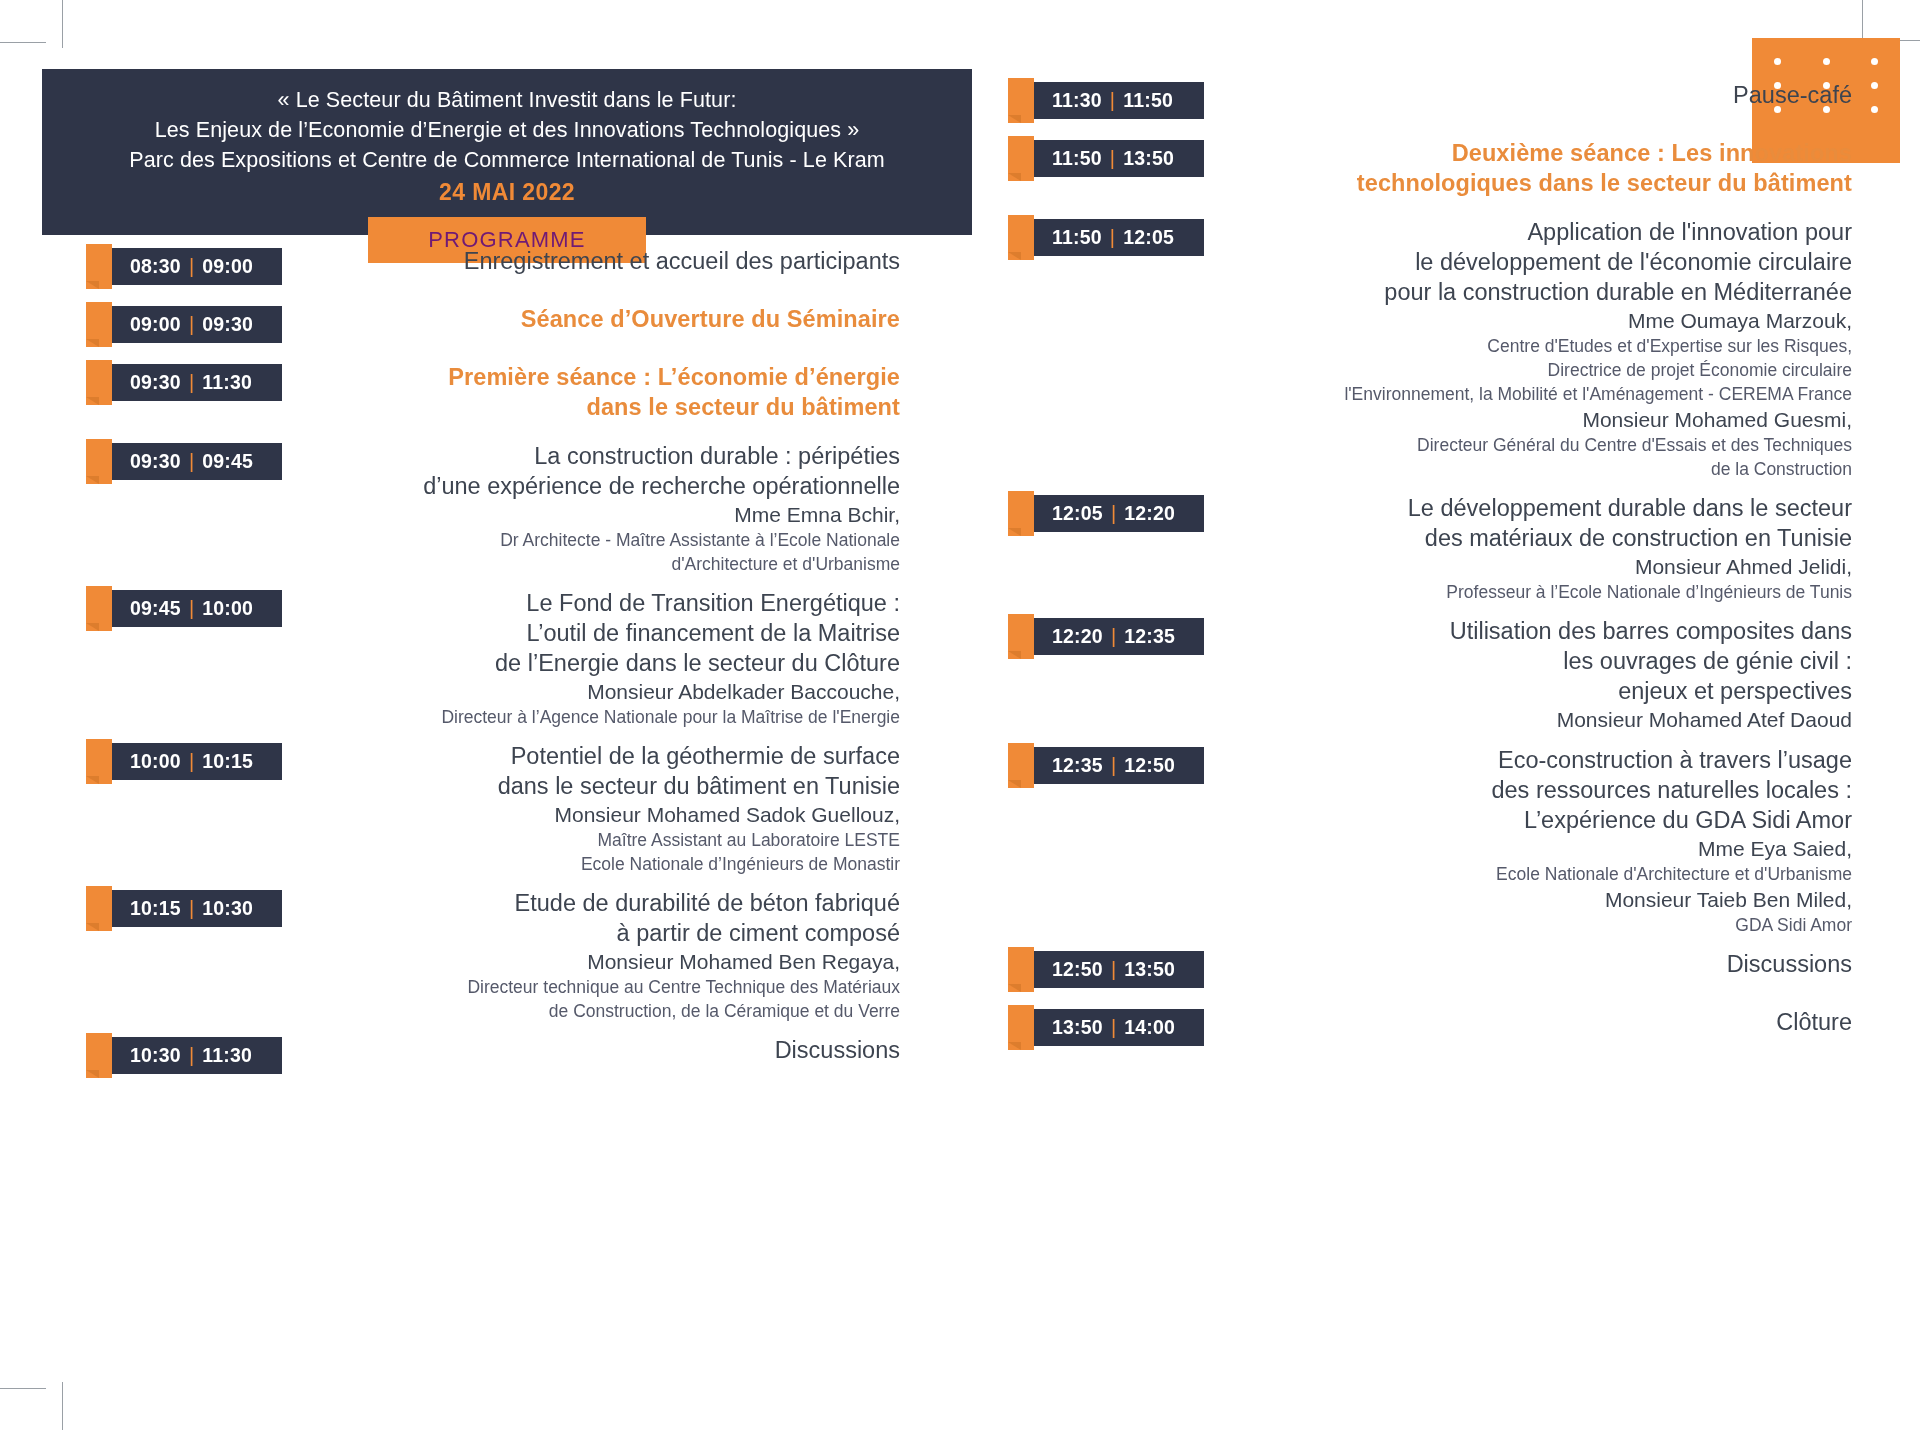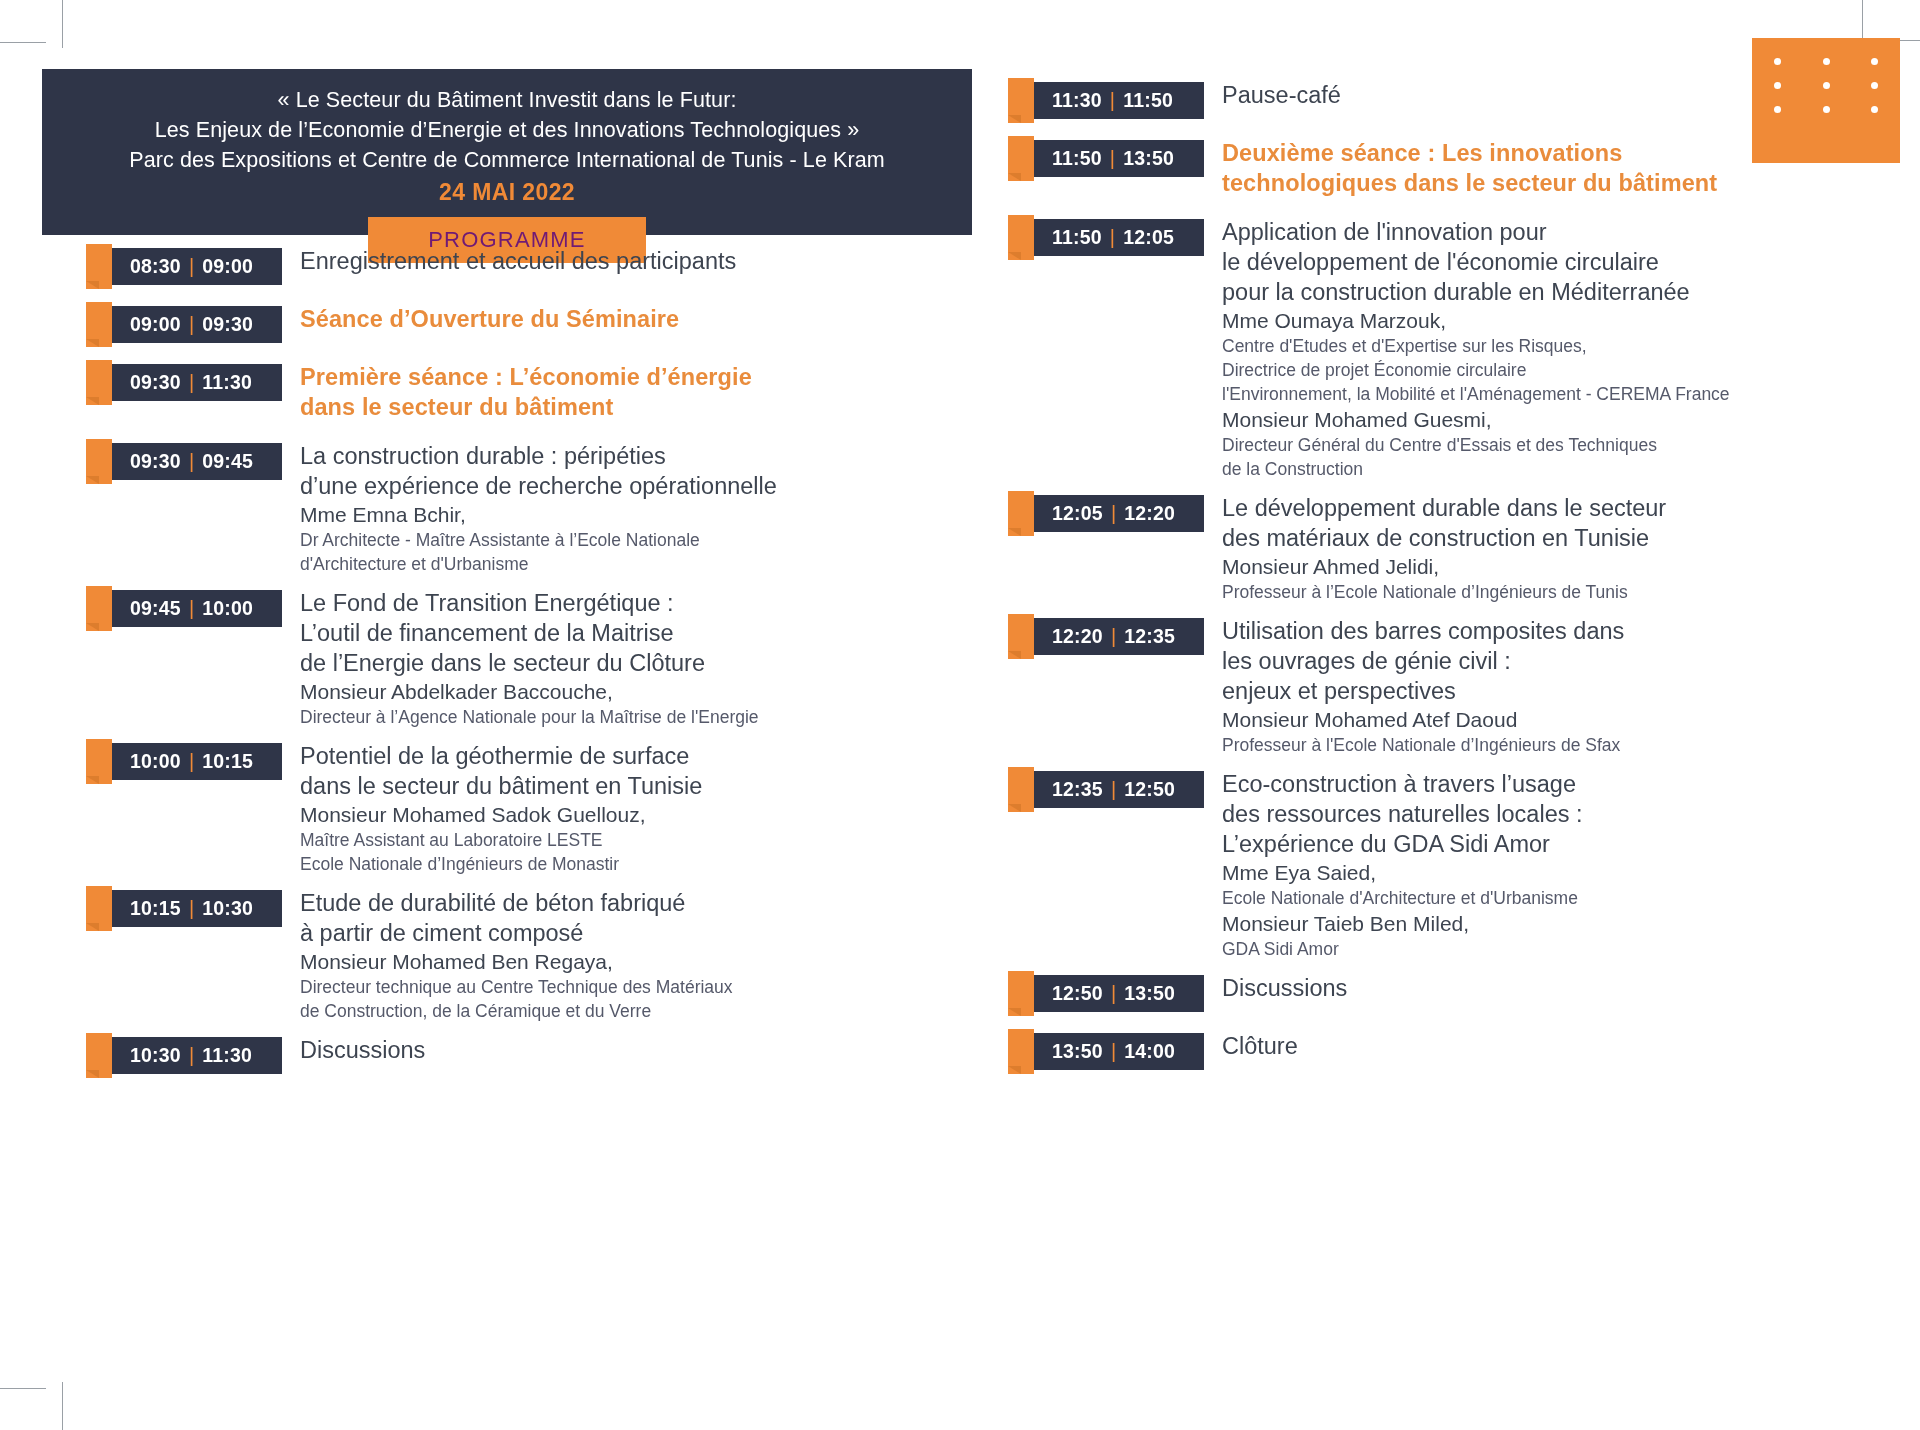--- a/index.html
+++ b/index.html
@@ -48,21 +48,21 @@
     display:flex; align-items:center; justify-content:center;
     color:#701a75; font-size:22px; letter-spacing:1.2px; font-weight:400;
   }
 
   
   .col { position:absolute; }
   .col-left  { left:100px; top:246px;  width:800px; }
   .col-right { left:1022px; top:80px; width:830px; }
 
   
-  .row { position:relative; display:flex; align-items:flex-start; }
+  .row { position:relative; display:flex; align-items:flex-start;text-align:right; }
   .badge-wrap { position:relative; flex:0 0 auto; width:182px; padding-top:2px; }
 
   .badge {
     position:relative; display:inline-block;
     height:37px; background:#2f3548;
     padding:0 13px 0 30px;
     display:flex; align-items:center;
   }
   
   .badge::before {
@@ -352,21 +352,20 @@
               <span class="sep">|</span>
               <span>12:35</span>
             </div>
           </div>
         </div>
         <div class="content">
           <div class="title plain">Utilisation des barres composites dans</div>
           <div class="title plain">les ouvrages de génie civil :</div>
           <div class="title plain">enjeux et perspectives</div>
           <div class="speaker">Monsieur Mohamed Atef Daoud</div>
-          <div class="affil">Professeur à l'Ecole Nationale d’Ingénieurs de Sfax</div>
         </div>
       </div>
       <div class="row" style="margin-bottom: 12px;">
         <div class="badge-wrap">
           <div class="badge">
             <div class="badge-inner">
               <span>12:35</span>
               <span class="sep">|</span>
               <span>12:50</span>
             </div>

